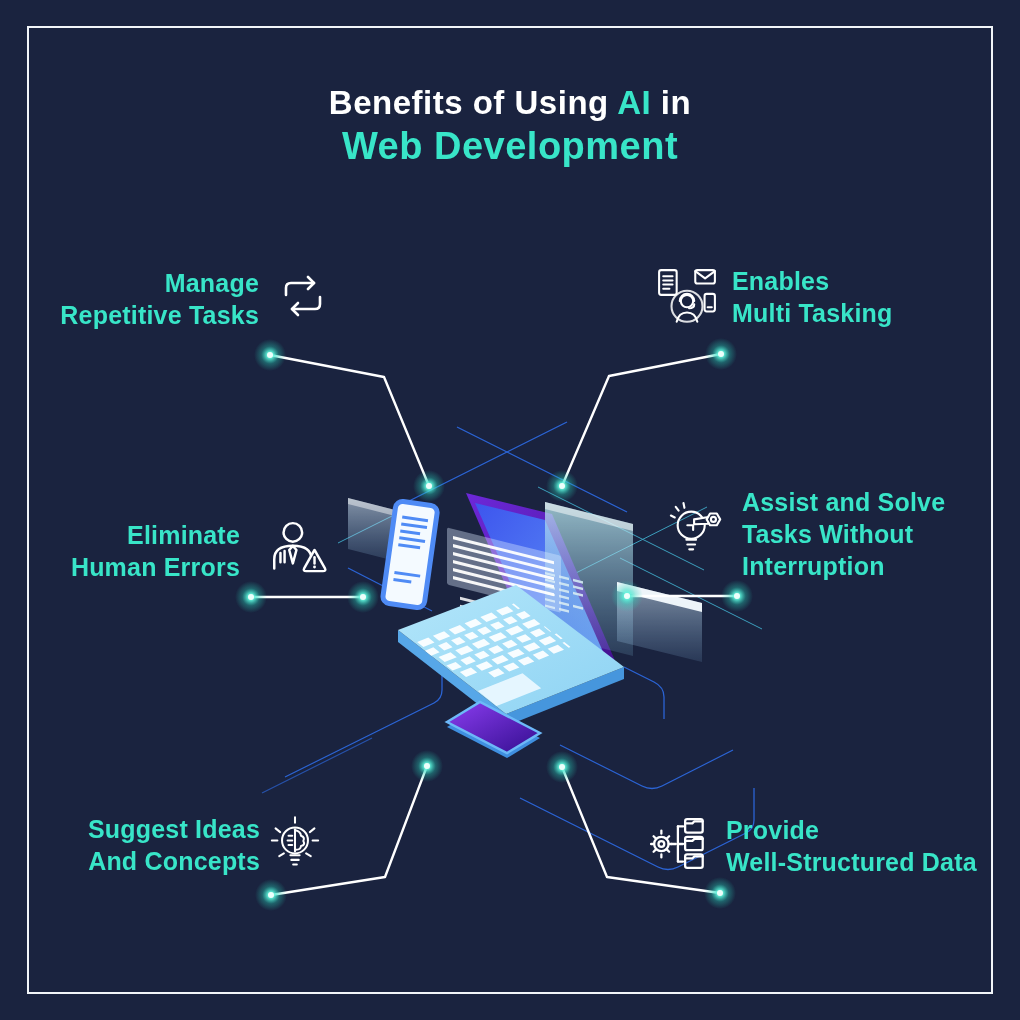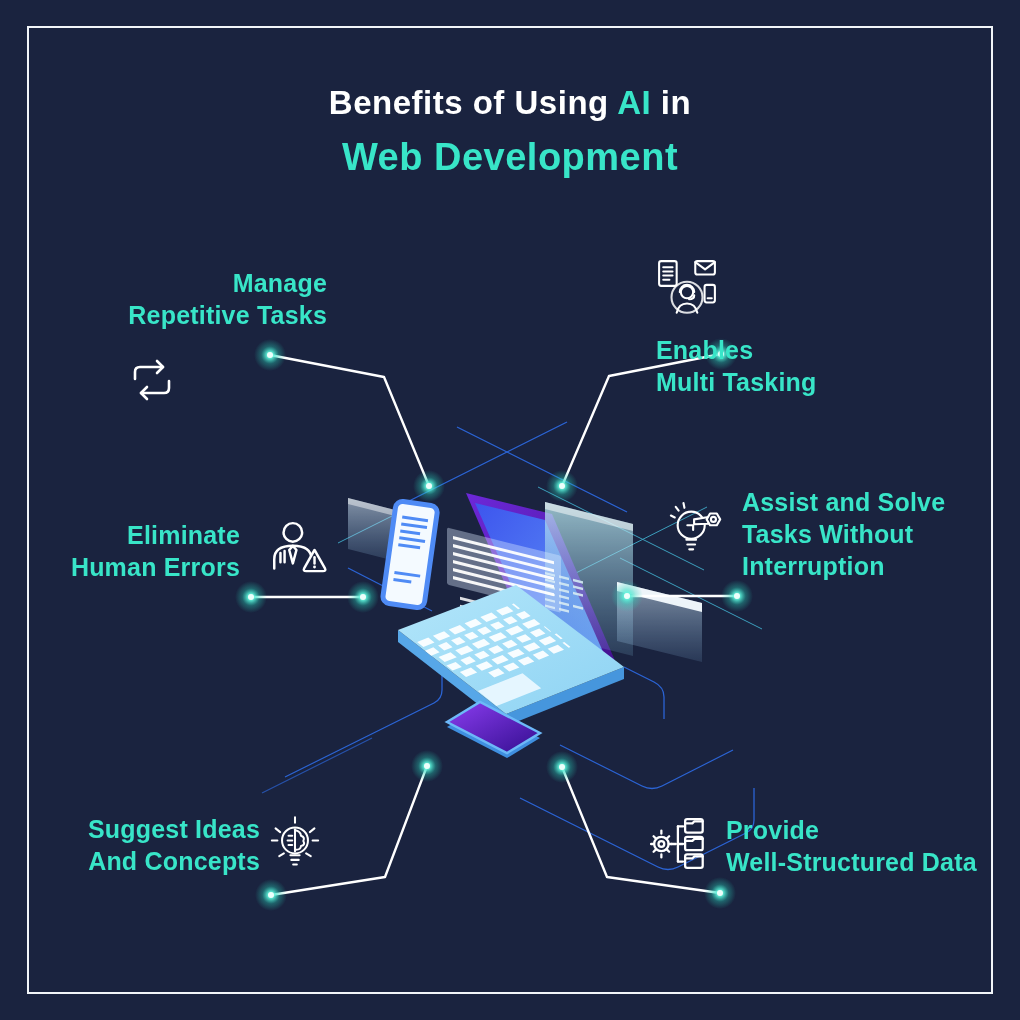--- a/index.html
+++ b/index.html
@@ -2,21 +2,21 @@
 <html><head>
 <meta charset="utf-8">
 <style>
   html,body{margin:0;padding:0;background:#10172e;}
   .canvas{position:relative;width:1020px;height:1020px;background:#1a233f;overflow:hidden;font-family:"Liberation Sans",sans-serif;}
   .frame{position:absolute;left:27px;top:26px;right:27px;bottom:26px;border:2px solid #f2f5f9;}
   svg.scene{position:absolute;left:0;top:0;}
   .title{position:absolute;top:84px;left:0;width:100%;text-align:center;font-weight:700;letter-spacing:.5px;}
   .title .l1{font-size:33px;color:#ffffff;}
   .title .hl{color:#38e5c8;}
-  .title .l2{font-size:38px;color:#38e5c8;margin-top:14px;}
+  .title .l2{font-size:38px;color:#38e5c8;margin-top:3px;}
   .callout{position:absolute;display:flex;align-items:flex-start;color:#38e5c8;font-weight:700;font-size:25px;line-height:1.28;letter-spacing:.2px;}
   .lines.right{text-align:right;}
   .ic{flex:0 0 auto;}
   .ic svg{display:block;stroke:#ffffff;fill:none;stroke-linecap:round;stroke-linejoin:round;}
 </style>
 </head>
 <body>
 
 <div class="canvas">
 
@@ -223,36 +223,36 @@
     </g>
   </svg>
 
   <div class="frame"></div>
 
   <div class="title">
     <div class="l1"><span>Benefits of Using </span><span class="hl">AI</span><span> in</span></div>
     <div class="l2">Web Development</div>
   </div>
 
-  <div class="callout" style="top:267px;right:693px;gap:20px;flex-direction:column;">
+  <div class="callout" style="top:267px;right:693px;gap:20px;">
     <div class="lines right">
       <div>Manage</div>
       <div>Repetitive Tasks</div>
     </div>
     <span class="ic" style="margin-top:6px">
       <svg width="48" height="46" viewBox="0 0 48 44" stroke-width="2.6">
         <path d="M7 21 v-7 q0-5 5-5 h23"></path>
           <path d="M29 3 l6 6 -6 6"></path>
         <path d="M41 23 v7 q0 5 -5 5 H13"></path>
           <path d="M19 29 l-6 6 6 6"></path>
       </svg>
     </span>
   </div>
 
-  <div class="callout" style="top:256px;left:656px;gap:14px;flex-direction:column;">
+  <div class="callout" style="top:265px;left:656px;gap:14px;">
     <span class="ic" style="margin-top:2px">
       <svg width="62" height="62" viewBox="0 0 60 60" stroke-width="2">
         <rect x="3" y="3" width="17" height="24" rx="2"></rect>
         <path d="M7 9 h9 M7 13 h9 M7 17 h9 M7 21 h6"></path>
         <rect x="38" y="3" width="19" height="13" rx="2"></rect>
         <path d="M38 4 l9.5 7 9.5 -7"></path>
         <circle cx="30" cy="38" r="15" opacity=".85"></circle>
         <circle cx="30" cy="33" r="6"></circle>
         <path d="M23 33 a7 7 0 0 1 14 0"></path>
         <path d="M20 53 q2-9 10-9 q8 0 10 9"></path>

